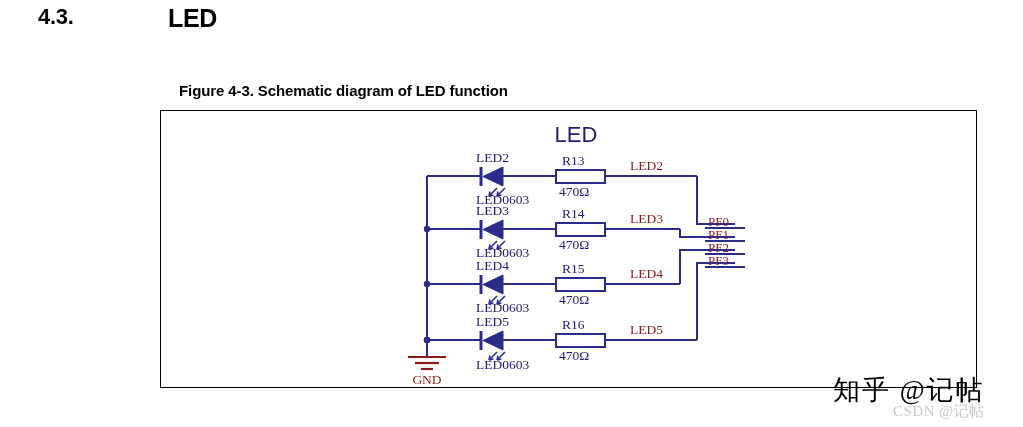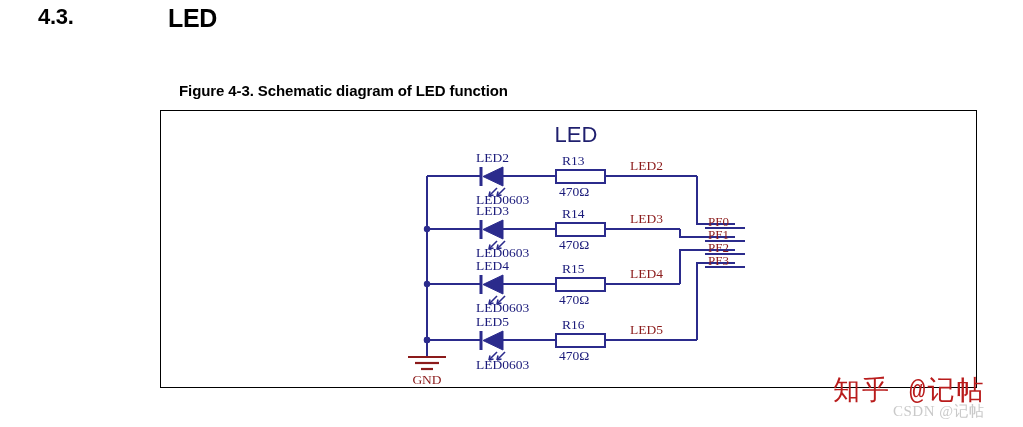--- a/index.html
+++ b/index.html
@@ -78,22 +78,22 @@
     pointer-events: none;
   }
   .schematic svg { display: block; }
 
   
   .wm-zhihu {
     position: absolute;
     left: 833px;
     top: 372px;
     font-size: 27px;
-    color: #b91c1c;
-    font-family: Liberation Mono, monospace;
+    color: #000000;
+    font-family: Liberation Serif, serif;
     letter-spacing: 2px;
     white-space: nowrap;
   }
   .wm-csdn {
     position: absolute;
     left: 893px;
     top: 402px;
     font-size: 15px;
     color: #c9c9c9;
     font-family: Liberation Serif, serif;

